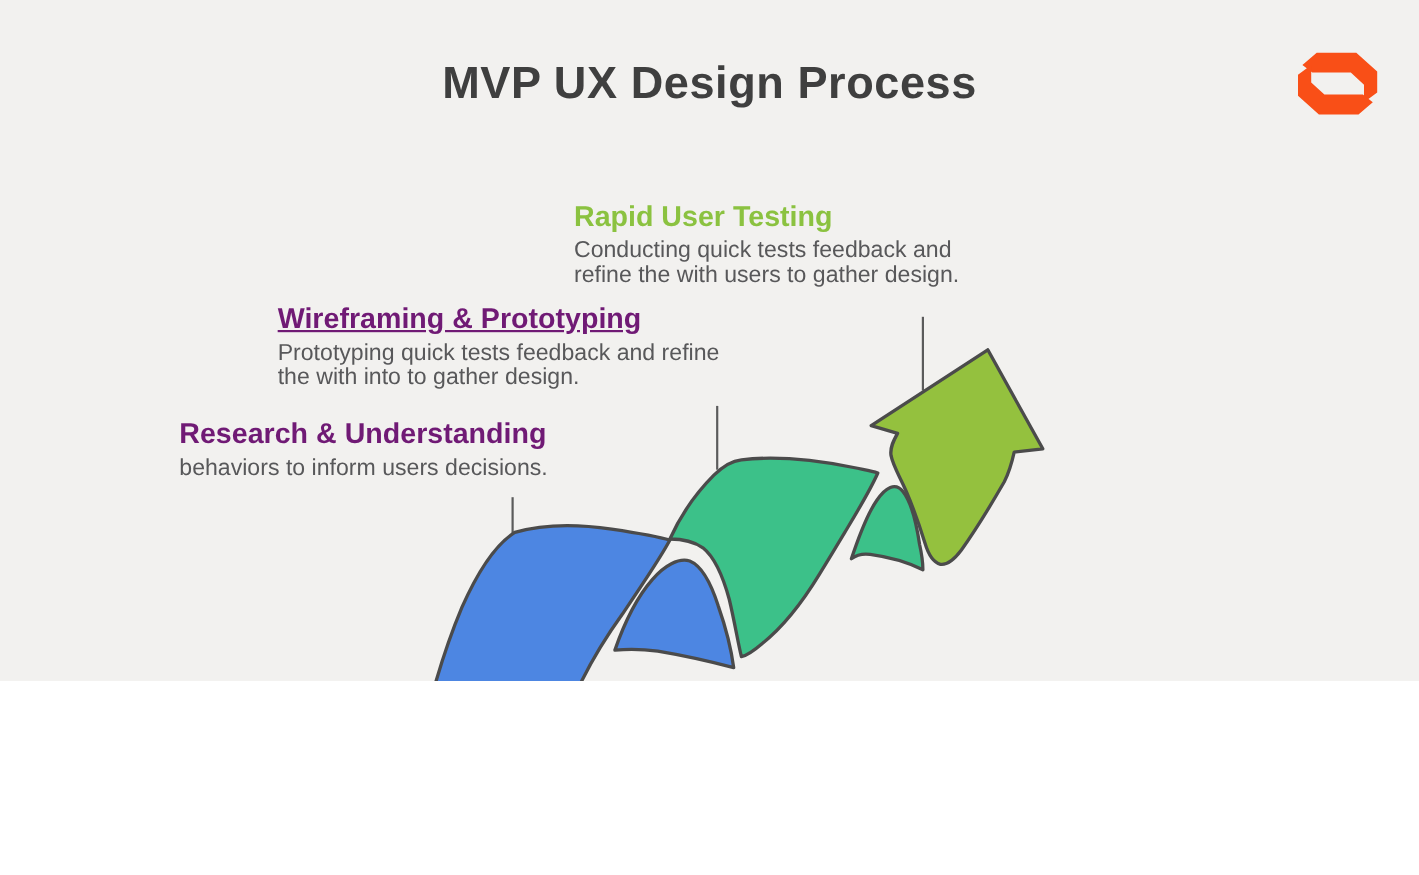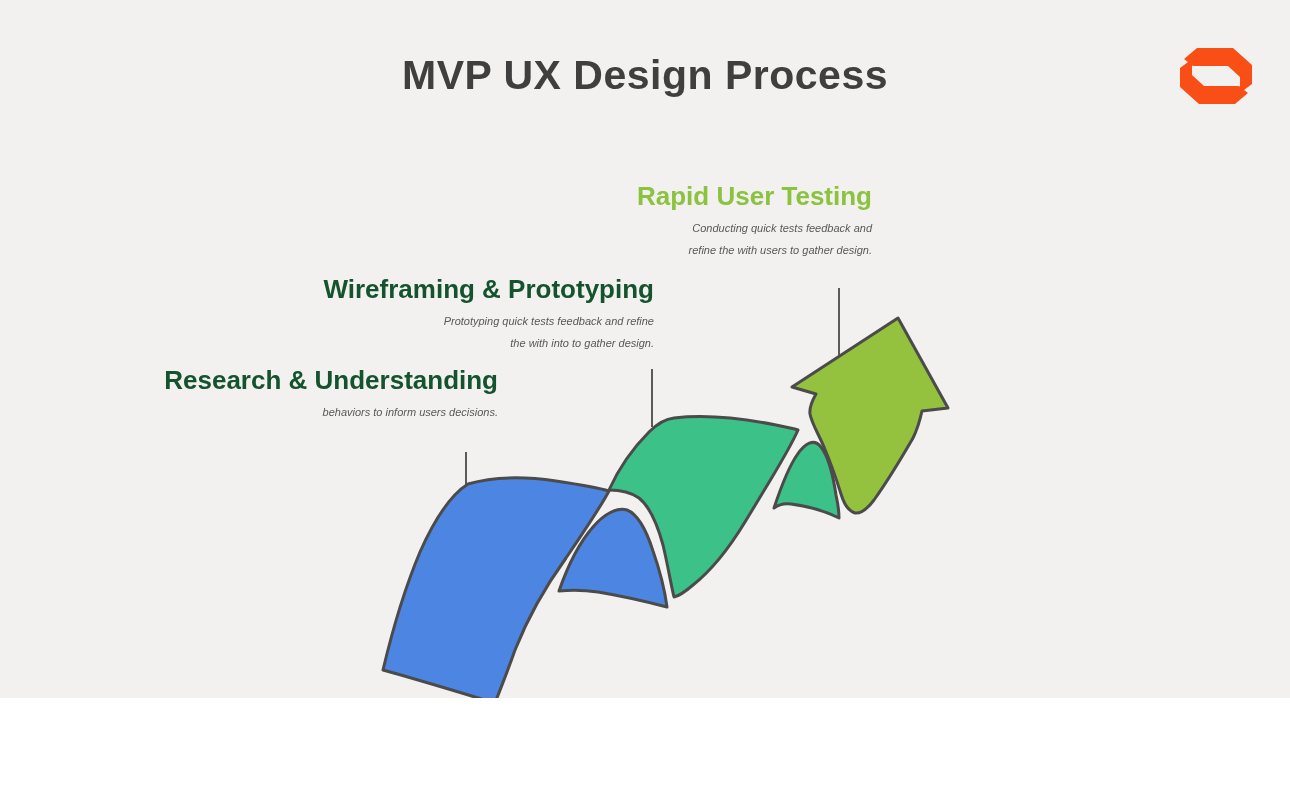--- a/index.html
+++ b/index.html
@@ -1,19 +1,19 @@
 <!DOCTYPE html>
 <html><head>
 <meta charset="utf-8">
 <style>
   html, body { margin: 0; padding: 0; }
   #canvas {
     position: relative;
     width: 1290px;
-    height: 698px;
+    height: 619px;
     overflow: hidden;
     font-family: "Liberation Sans", sans-serif;
   }
   .title {
     position: absolute;
     top: 52px;
     left: 0;
     width: 100%;
     text-align: center;
     font-size: 41px;
@@ -21,32 +21,30 @@
     letter-spacing: 0.5px;
   }
   #ribbon-svg, #logo-svg {
     position: absolute;
     top: 0; left: 0;
   }
   #ribbon-svg { width: 1290px; height: 795px; }
   #logo-svg { left: 1172px; top: 40px; width: 86px; height: 70px; }
   .step {
     position: absolute;
-    text-align: right;
   }
   .step-heading {
     font-size: 26px;
     font-weight: 700;
     line-height: 28px;
   }
   .step-desc {
     margin-top: 7px;
-    font-size: 11px;
+    font-size: 21px;
     line-height: 22px;
-    font-style: italic;
   }
   #step-rapid       { top: 182px; right: 418px; }
   #step-wireframing { top: 275px; right: 636px; }
   #step-research    { top: 366px; right: 792px; }
   .ribbon-path { stroke-width: 3; stroke-linejoin: round; stroke-linecap: round; }
   .connector { stroke-width: 2; }
 </style>
 </head>
 <body>
 
@@ -119,27 +117,27 @@
 
   <div class="step" id="step-rapid">
     <div class="step-heading" style="color: rgb(139, 194, 64);">Rapid User Testing</div>
     <div class="step-desc" style="color: rgb(88, 88, 90);">
       <div>Conducting quick tests feedback and</div>
       <div>refine the with users to gather design.</div>
     </div>
   </div>
 
   <div class="step" id="step-wireframing">
-    <div class="step-heading" style="color: #14532d;">Wireframing &amp; Prototyping</div>
+    <div class="step-heading" style="color: #701a75; text-decoration: underline;">Wireframing &amp; Prototyping</div>
     <div class="step-desc" style="color: rgb(88, 88, 90);">
       <div>Prototyping quick tests feedback and refine</div>
       <div>the with into to gather design.</div>
     </div>
   </div>
 
   <div class="step" id="step-research">
-    <div class="step-heading" style="color: #14532d;">Research &amp; Understanding</div>
+    <div class="step-heading" style="color: #701a75; margin-top: 14px;">Research &amp; Understanding</div>
     <div class="step-desc" style="color: rgb(88, 88, 90);">
       <div>behaviors to inform users decisions.</div>
     </div>
   </div>
 
 </div>
 
 </body></html>

